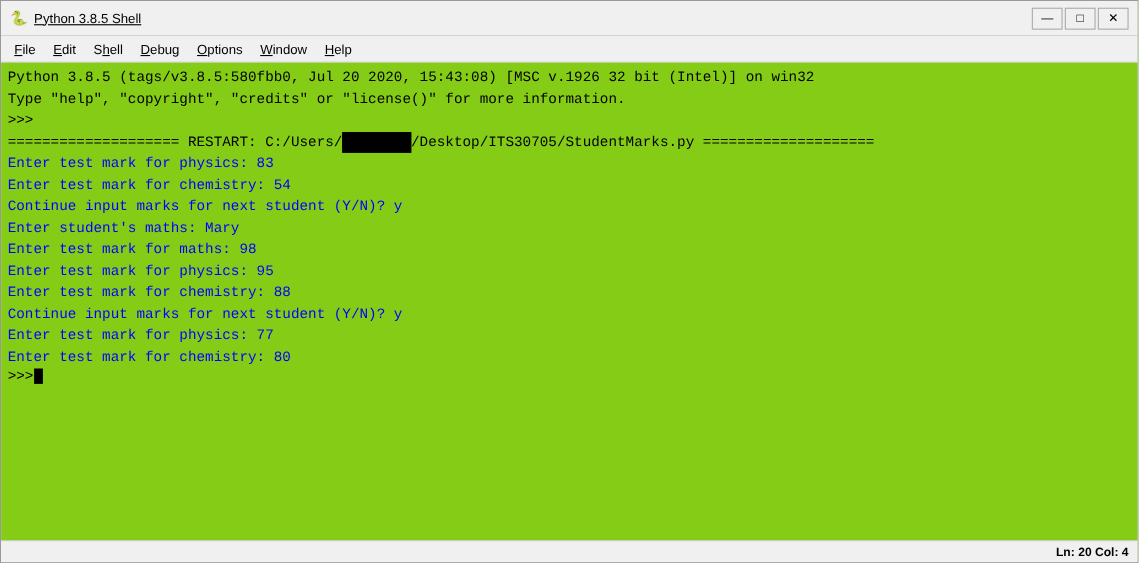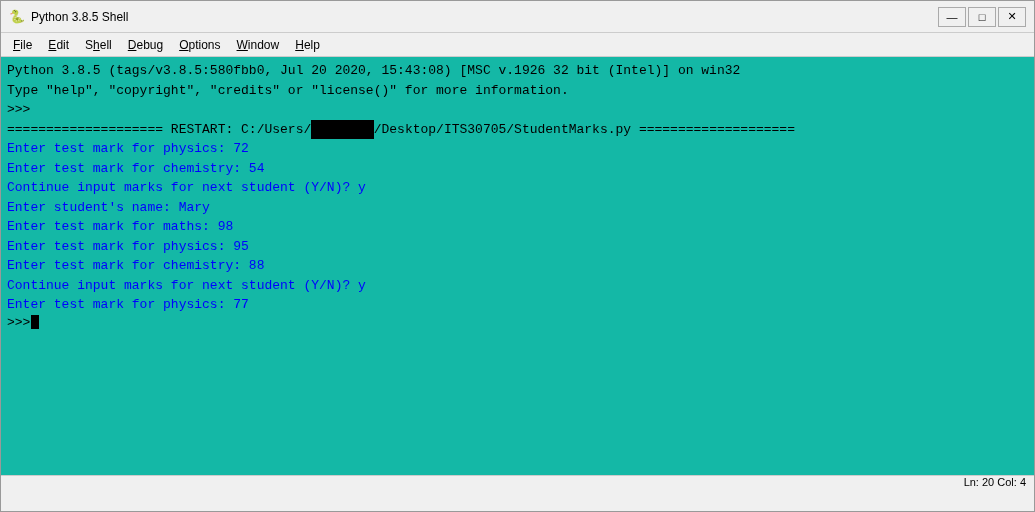--- a/index.html
+++ b/index.html
@@ -37,20 +37,21 @@
       width: 16px;
       height: 16px;
       margin-right: 6px;
     }
 
     .title-bar-text {
       flex: 1;
       font-family: 'Segoe UI', Arial, sans-serif;
       font-size: 12px;
       color: #000;
+      text-decoration: underline;
     }
 
     .title-bar-controls {
       display: flex;
       gap: 2px;
     }
 
     .title-btn {
       width: 28px;
       height: 20px;
@@ -84,21 +85,21 @@
       align-items: center;
     }
 
     .menu-item span {
       text-decoration: underline;
     }
 
     
     .shell-content {
       flex: 1;
-      background: #14b8a6;
+      background: #84cc16;
       padding: 4px 6px;
       overflow-y: auto;
       overflow-x: hidden;
       position: relative;
     }
 
     .shell-line {
       line-height: 1.5;
       white-space: pre;
       color: #000;
@@ -129,24 +130,26 @@
 
     @keyframes blink {
       0%, 100% { opacity: 1; }
       50% { opacity: 0; }
     }
 
     
     .status-bar {
       background: #f0f0f0;
       border-top: 1px solid #ccc;
-      height: 36px;
-      display: flex;
+      height: 20px;
+      display: flex;
+      align-items: center;
       justify-content: flex-end;
       padding: 0 8px;
+      font-weight: bold;
     }
 
     .status-text {
       font-family: 'Segoe UI', Arial, sans-serif;
       font-size: 11px;
       color: #000;
     }
 
     
     .shell-content::-webkit-scrollbar {
@@ -192,31 +195,32 @@
     <div class="menu-item"><span>H</span>elp</div>
   </div>
 
   <div class="shell-content">
     <div class="shell-line black-text">Python 3.8.5 (tags/v3.8.5:580fbb0, Jul 20 2020, 15:43:08) [MSC v.1926 32 bit (Intel)] on win32</div>
     <div class="shell-line black-text">Type "help", "copyright", "credits" or "license()" for more information.</div>
     <div class="shell-line black-text">&gt;&gt;&gt; </div>
 
     <div class="shell-line black-text">==================== RESTART: C:/Users/<span class="redacted">████████</span>/Desktop/ITS30705/StudentMarks.py ====================</div>
 
-    <div class="shell-line blue-text">Enter test mark for physics: 72</div>
+    <div class="shell-line blue-text">Enter test mark for physics: 83</div>
     <div class="shell-line blue-text">Enter test mark for chemistry: 54</div>
     <div class="shell-line blue-text">Continue input marks for next student (Y/N)? y</div>
 
-    <div class="shell-line blue-text">Enter student's name: Mary</div>
+    <div class="shell-line blue-text">Enter student's maths: Mary</div>
     <div class="shell-line blue-text">Enter test mark for maths: 98</div>
     <div class="shell-line blue-text">Enter test mark for physics: 95</div>
     <div class="shell-line blue-text">Enter test mark for chemistry: 88</div>
     <div class="shell-line blue-text">Continue input marks for next student (Y/N)? y</div>
 
     <div class="shell-line blue-text">Enter test mark for physics: 77</div>
+    <div class="shell-line blue-text">Enter test mark for chemistry: 80</div>
 
     <div class="prompt-line">
       <span>&gt;&gt;&gt; </span>
         <span class="cursor"></span>
     </div>
   </div>
 
   <div class="status-bar">
     <span class="status-text">Ln: 20   Col: 4</span>
   </div>

